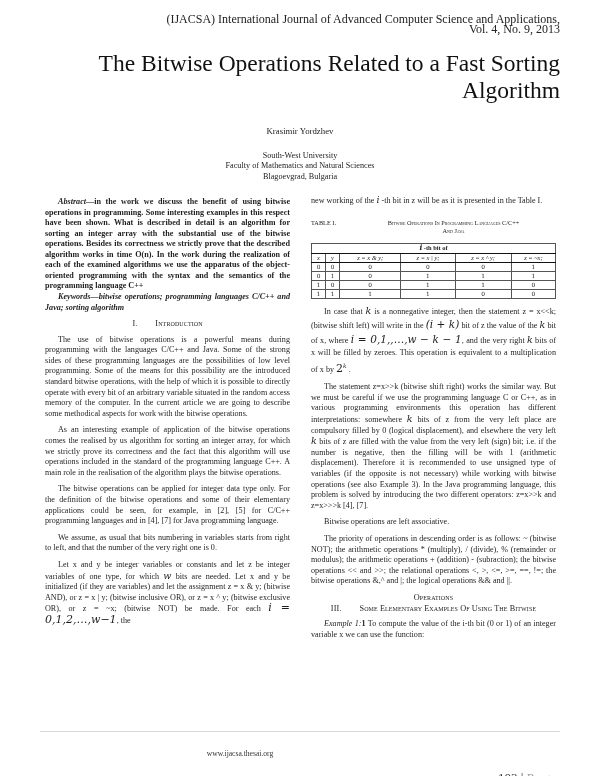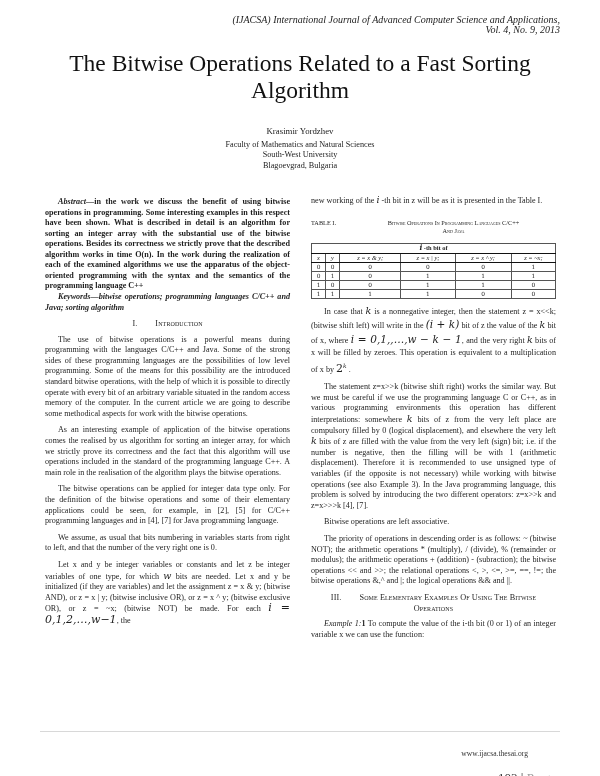--- a/index.html
+++ b/index.html
@@ -1,31 +1,31 @@
 <!DOCTYPE html>
 <html><head>
 <meta charset="utf-8">
 <style>
   * { margin: 0; padding: 0; box-sizing: border-box; }
   html, body { width: 600px; height: 776px; background: #ffffff; overflow: hidden; }
   body { position: relative; font-family: "Liberation Serif", serif; color: #1a1a1a; }
 
   .running-head {
     position: absolute; right: 40px; top: 15px; text-align: right;
-    font-style: italic; font-size: 10px; line-height: 9.5px; color: #222;
+    font-size: 12px; line-height: 9.5px; color: #222;
   }
   .title {
-    position: absolute; left: 40px; width: 520px; top: 50px; text-align: center;
+    position: absolute; left: 40px; width: 520px; top: 50px; text-align: right;
     font-size: 23.5px; line-height: 27px; color: #111;
   }
   .authors {
     position: absolute; left: 40px; width: 520px; top: 126px; text-align: center;
     font-size: 8.2px; line-height: 10.6px; color: #222;
   }
-  .authors .author-name { font-size: 8.8px; margin-bottom: 3px; }
+  .authors .author-name { font-size: 8.8px; margin-bottom: 14px; }
 
   .col { position: absolute; font-size: 8.15px; line-height: 10.6px; text-align: justify; color: #1e1e1e; }
   .col-left  { left: 45px;  top: 197px; width: 245px; }
   .col-right { left: 311px; top: 195px; width: 245px; }
 
   .abstract { font-weight: bold; line-height: 10.55px; }
   .abstract .lead { font-style: italic; font-weight: bold; }
   .keywords { font-weight: bold; font-style: italic; }
 
   .section-head { text-align: center; margin: 2px 0 5px 0; font-size: 8.2px; font-variant: small-caps; letter-spacing: 0.1px; }
@@ -40,41 +40,41 @@
   .table-caption .label { position: absolute; left: 0; top: 0; font-variant: normal; }
 
   table.truth { width: 245px; border-collapse: collapse; font-size: 6.4px; text-align: center; border: 1.4px solid #111; margin-bottom: 6px; }
   table.truth td, table.truth th { border: 0.7px solid #555; height: 8.5px; line-height: 8px; font-weight: normal; }
   table.truth th.span-head { font-weight: bold; height: 10px; border-bottom: 1.2px solid #111; }
   table.truth th.span-head .math { font-size: 7.5px; }
   table.truth tr.colheads th { font-style: italic; border-bottom: 1.2px solid #111; }
   table.truth td { font-family: "DejaVu Serif", serif; font-size: 5.9px; }
 
   .footer-rule { position: absolute; left: 40px; width: 520px; top: 731px; height: 0; border-top: 0.6px solid #d8d8d8; }
-  .footer-url { position: absolute; left: 0; width: 528px; text-align: right; top: 749px; font-size: 7.6px; color: #333; }
+  .footer-url { position: absolute; left: 0; width: 480px; text-align: center; top: 749px; font-size: 7.6px; color: #333; }
   .page-num { position: absolute; right: 40px; top: 770px; font-size: 13px; color: #333; }
   .page-num .word { color: #9a9a9a; letter-spacing: 2px; }
 </style>
 </head>
 <body>
 
 <div class="running-head">
   <div>(IJACSA) International Journal of Advanced Computer Science and Applications,</div>
   <div>Vol. 4, No. 9, 2013</div>
 </div>
 
 <div class="title">
   <div>The Bitwise Operations Related to a Fast Sorting</div>
   <div>Algorithm</div>
 </div>
 
 <div class="authors">
   <div class="author-name">Krasimir Yordzhev</div>
+  <div>South-West University</div>
   <div>Faculty of Mathematics and Natural Sciences</div>
-  <div>South-West University</div>
   <div>Blagoevgrad, Bulgaria</div>
 </div>
 
 <div class="col col-left">
   <p class="abstract para" style="text-indent:13px;margin-bottom:0"><span class="lead">Abstract</span><span>—in the work we discuss the benefit of using bitwise operations in programming. Some interesting examples in this respect have been shown. What is described in detail is an algorithm for sorting an integer array with the substantial use of the bitwise operations. Besides its correctness we strictly prove that the described algorithm works in time O(n). In the work during the realization of each of the examined algorithms we use the apparatus of the object-oriented programming with the syntax and the semantics of the programming language C++</span></p>
   <p class="keywords para">Keywords—bitwise operations; programming languages C/C++ and Java; sorting algorithm</p>
 
   <div class="section-head">
     <span class="num">I.</span><span>Introduction</span>
   </div>
@@ -144,21 +144,21 @@
     </table>
 
   <p class="para" style="line-height:12.6px"><span>In case that </span><span class="math">k</span><span> is a nonnegative integer, then the statement z = x&lt;&lt;k; (bitwise shift left) will write in the </span><span class="math" style="font-size:10.5px">(i + k)</span><span> bit of z the value of the </span><span class="math">k</span><span> bit of x, where </span><span class="math" style="font-size:10.5px">i = 0,1,,…,w − k − 1</span><span>, and the very right </span><span class="math">k</span><span> bits of x will be filled by zeroes. This operation is equivalent to a multiplication of x by </span><span class="math-up" style="font-size:11px">2</span><sup class="math" style="font-size:6px">k</sup><span> .</span></p>
 
   <p class="para"><span>The statement z=x&gt;&gt;k (bitwise shift right) works the similar way. But we must be careful if we use the programming language C or C++, as in various programming environments this operation has different interpretations: somewhere </span><span class="math">k</span><span> bits of z from the very left place are compulsory filled by 0 (logical displacement), and elsewhere the very left </span><span class="math">k</span><span> bits of z are filled with the value from the very left (sign) bit; i.e. if the number is negative, then the filling will be with 1 (arithmetic displacement). Therefore it is recommended to use unsigned type of variables (if the opposite is not necessary) while working with bitwise operations (see also Example 3). In the Java programming language, this problem is solved by introducing the two different operators: z=x&gt;&gt;k and z=x&gt;&gt;&gt;k [4], [7].</span></p>
 
   <p class="para">Bitwise operations are left associative.</p>
   <p class="para">The priority of operations in descending order is as follows: ~ (bitwise NOT); the arithmetic operations * (multiply), / (divide), % (remainder or modulus); the arithmetic operations + (addition) - (subraction); the bitwise operations &lt;&lt; and &gt;&gt;; the relational operations &lt;, &gt;, &lt;=, &gt;=, ==, !=; the bitwise operations &amp;,^ and |; the logical operations &amp;&amp; and ||.</p>
 
   <div class="section-head">
+    <div>Operations</div>
     <div><span class="num">III.</span><span>Some Elementary Examples Of Using The Bitwise</span></div>
-    <div>Operations</div>
   </div>
   <p class="para"><i>Example 1:</i><b>1</b><span> To compute the value of the i-th bit (0 or 1) of an integer variable x we can use the function:</span></p>
 </div>
 
 <div class="footer-rule"></div>
 <div class="page-num"><span>103</span><span> | </span><span class="word">Page</span></div>
 <div class="footer-url">www.ijacsa.thesai.org</div>
 
 </body></html>

